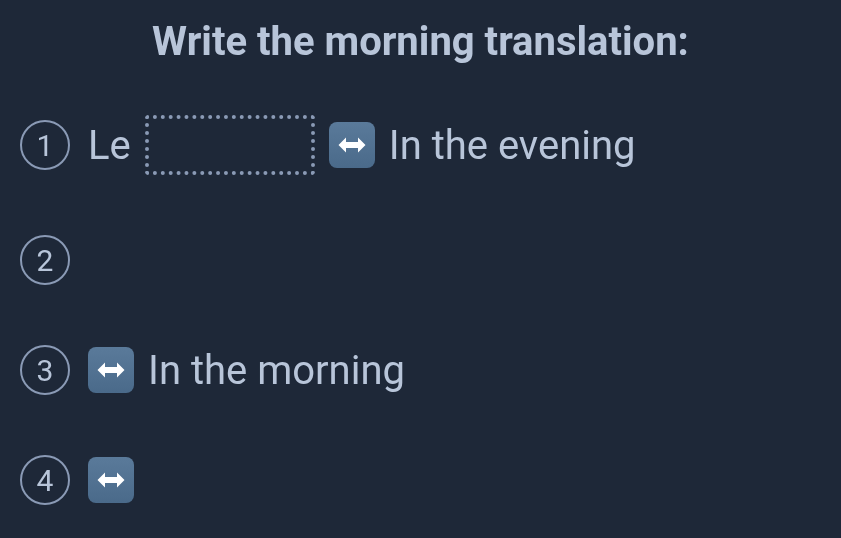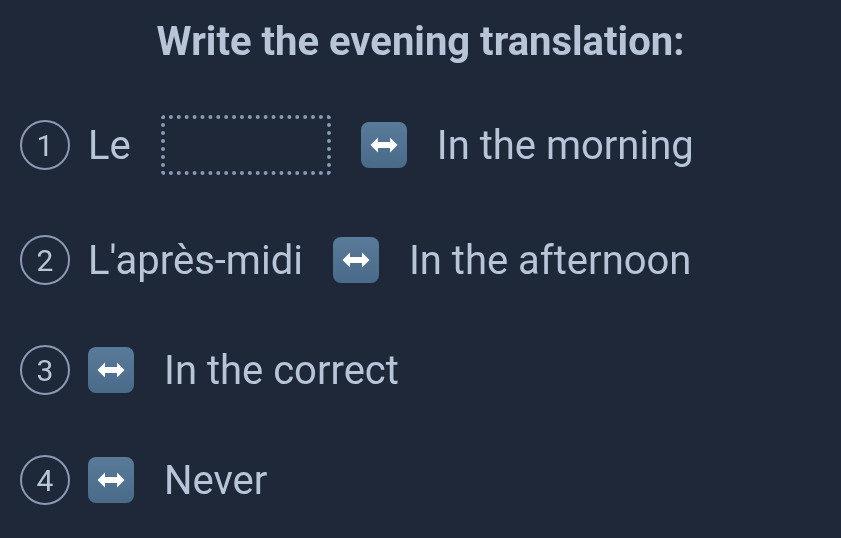--- a/index.html
+++ b/index.html
@@ -42,21 +42,21 @@
       align-items: center;
       justify-content: center;
       font-size: 30px;
       color: #b8c5d9;
       flex-shrink: 0;
     }
     .item-text {
       font-size: 40px;
       display: flex;
       align-items: center;
-      gap: 30px;
+      gap: 14px;
       flex-wrap: wrap;
     }
     .blank-box {
       display: inline-block;
       width: 170px;
       height: 60px;
       border: 4px dotted #8a9ab5;
       border-radius: 4px;
       vertical-align: middle;
     }
@@ -73,76 +73,66 @@
     }
     .swap-icon svg {
       width: 36px;
       height: 36px;
       fill: white;
     }
   </style>
 </head>
 <body>
 
-<div class="title">Write the evening translation:</div>
+<div class="title">Write the morning translation:</div>
 
 <div class="items">
 
   <div class="item-row">
     <div class="number-circle">
       <span>1</span>
     </div>
     <div class="item-text">
       <span>Le </span>
       <span class="blank-box"></span>
       <span class="swap-icon">
         <svg viewBox="0 0 24 24">
             <path d="M8 7l-5 5 5 5v-3h8v3l5-5-5-5v3H8V7z"></path>
           </svg>
       </span>
-      <span>In the morning</span>
+      <span>In the evening</span>
     </div>
   </div>
 
   <div class="item-row">
     <div class="number-circle">
       <span>2</span>
-    </div>
-    <div class="item-text">
-      <span>L'après-midi</span>
-      <span class="swap-icon">
-        <svg viewBox="0 0 24 24">
-            <path d="M8 7l-5 5 5 5v-3h8v3l5-5-5-5v3H8V7z"></path>
-          </svg>
-      </span>
-      <span>In the afternoon</span>
     </div>
   </div>
 
   <div class="item-row">
     <div class="number-circle">
       <span>3</span>
     </div>
     <div class="item-text">
       <span class="swap-icon">
         <svg viewBox="0 0 24 24">
             <path d="M8 7l-5 5 5 5v-3h8v3l5-5-5-5v3H8V7z"></path>
           </svg>
       </span>
-      <span>In the correct</span>
+      <span>In the morning</span>
     </div>
   </div>
 
   <div class="item-row">
     <div class="number-circle">
       <span>4</span>
     </div>
     <div class="item-text">
       <span class="swap-icon">
         <svg viewBox="0 0 24 24">
             <path d="M8 7l-5 5 5 5v-3h8v3l5-5-5-5v3H8V7z"></path>
           </svg>
       </span>
-      <span>Never</span>
     </div>
   </div>
 
 </div>
 
 </body></html>

